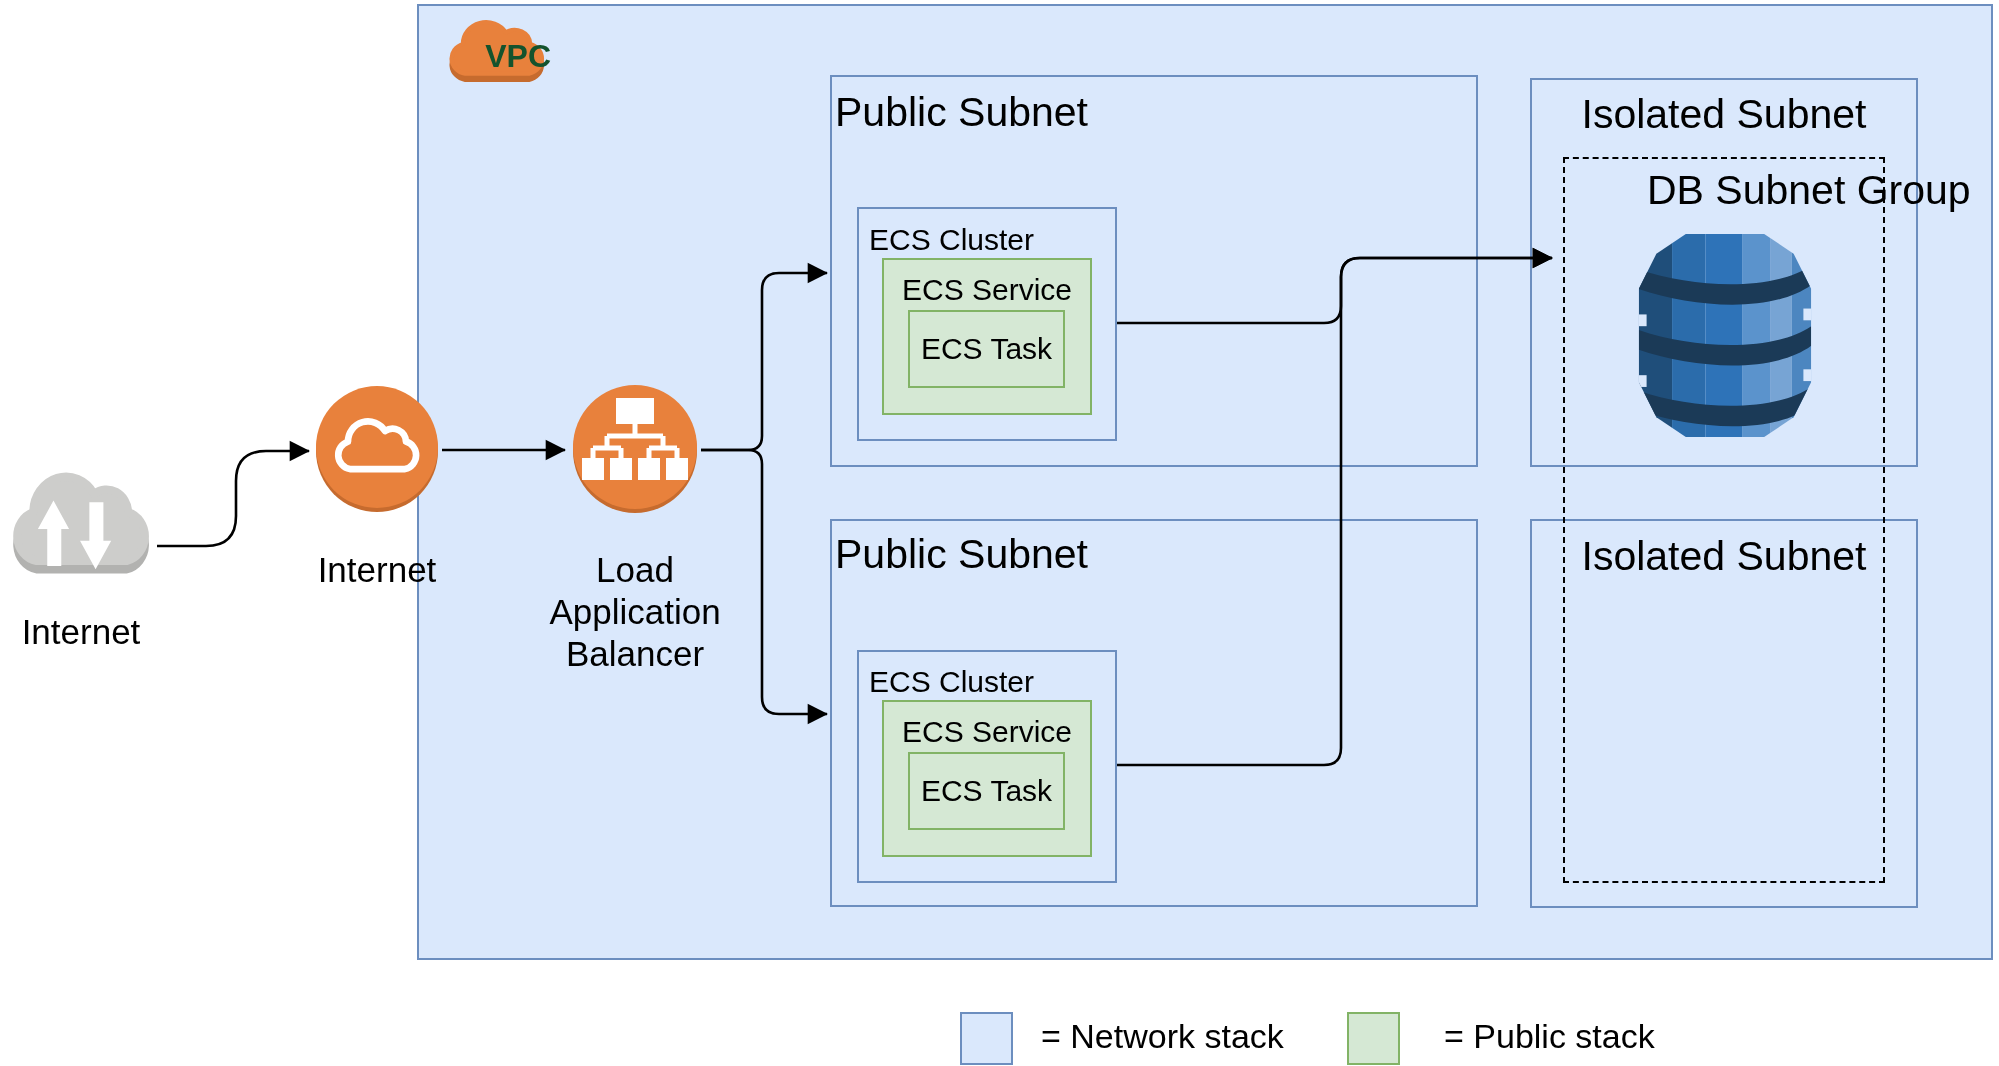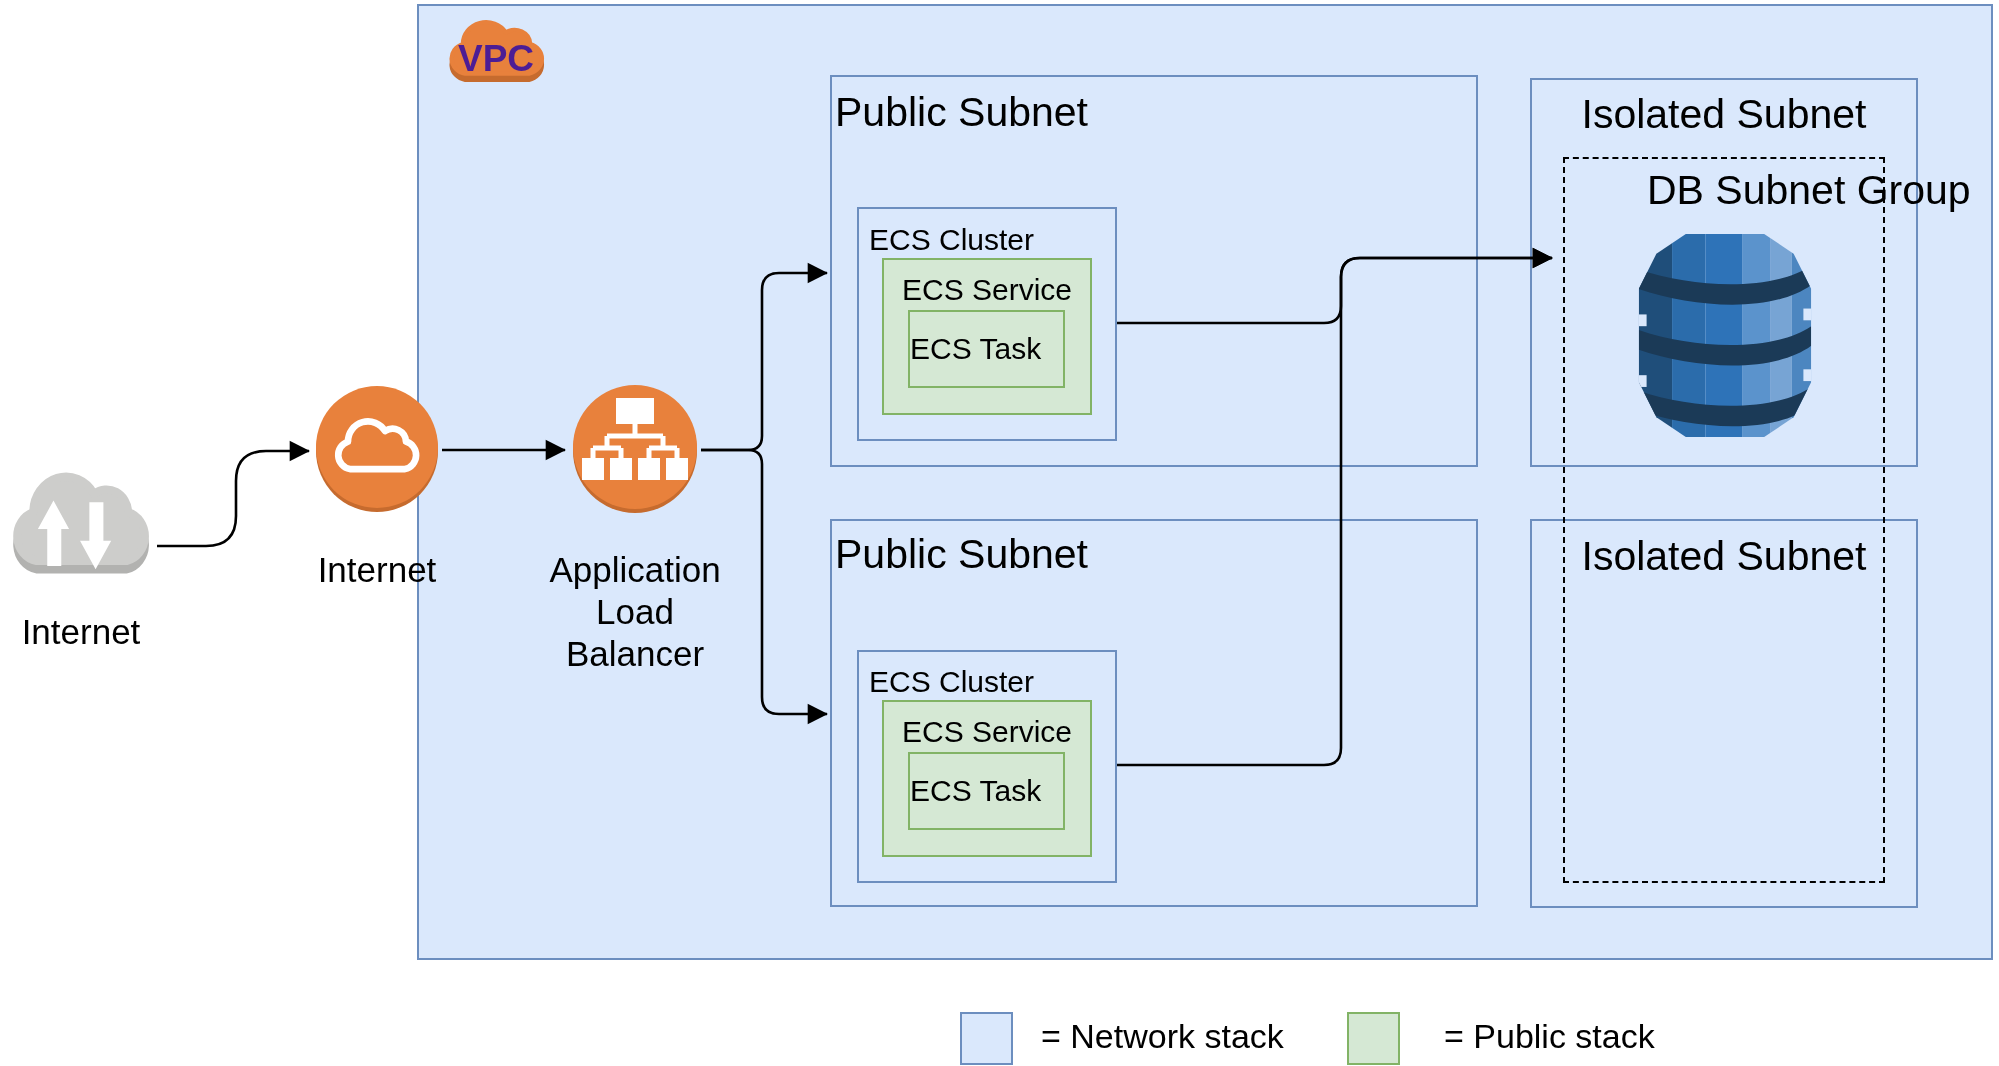--- a/index.html
+++ b/index.html
@@ -9,22 +9,22 @@
   .box{position:absolute;box-sizing:border-box;border:2px solid #6c8ebf;background:#dae8fc;}
   .box.nofill{background:transparent;}
   .gbox{position:absolute;box-sizing:border-box;border:2px solid #82b366;background:#d5e8d4;}
   .dashed{position:absolute;box-sizing:border-box;border:2.5px dashed #000;background:transparent;}
   .lbl{position:absolute;white-space:nowrap;line-height:1.2;}
   .lbl.subnet{font-size:41px;}
   .lbl.node{font-size:35px;margin-top:16px;}
   .lbl.ecs{font-size:30px;}
   .lbl.legend{font-size:34px;}
   .ctr{text-align:center;}
-  .taskbox{display:flex;align-items:center;justify-content:flex-start;font-size:30px;}
-  .vpcbadge-text{font-size:37px;font-weight:bold;color:#4c1d95;text-align:center;}
+  .taskbox{display:flex;align-items:center;justify-content:center;font-size:30px;}
+  .vpcbadge-text{font-size:32px;font-weight:bold;color:#14532d;text-align:right;}
   svg{display:block;}
   #edges{position:absolute;left:0;top:0;pointer-events:none;}
 </style>
 </head>
 <body>
 
 <div class="box" style="left:417px;top:4px;width:1576px;height:956px"></div>
 
 <div class="box" style="left:830px;top:75px;width:648px;height:392px"></div>
 <div class="box" style="left:830px;top:519px;width:648px;height:388px"></div>
@@ -57,22 +57,22 @@
 <div class="lbl ecs" style="left:869px;top:664px">ECS Cluster</div>
 <div class="lbl ecs ctr" style="left:882px;top:714px;width:210px">ECS Service</div>
 
 <div class="lbl node ctr" style="left:0px;top:595px;width:162px">Internet</div>
 
 <div class="lbl node ctr" style="left:267px;top:533px;width:220px">
   <span style="display:block">Internet</span>
 </div>
 
 <div class="lbl node ctr" style="left:515px;top:533px;width:240px">
+  <span style="display:block">Load</span>
   <span style="display:block">Application</span>
-  <span style="display:block">Load</span>
   <span style="display:block">Balancer</span>
 </div>
 
 <div class="abs" style="left:441px;top:14px;width:110px;height:70px">
   <svg width="110" height="70" viewBox="0 0 100 68" preserveAspectRatio="none">
     <g transform="translate(0,4)">
       <path d="M 22 60 A 15 15 0 0 1 20 31 A 21 21 0 0 1 59 20 A 14 14 0 0 1 81 31 A 15 15 0 0 1 80 60 Z" fill="#c66b2e" stroke="#c66b2e" stroke-width="4" stroke-linejoin="round"></path>
     </g>
     <path d="M 22 58 A 15 15 0 0 1 20 29 A 21 21 0 0 1 59 18 A 14 14 0 0 1 81 29 A 15 15 0 0 1 80 58 Z" fill="#e8813c" stroke="#e8813c" stroke-width="4" stroke-linejoin="round"></path>
   </svg>

